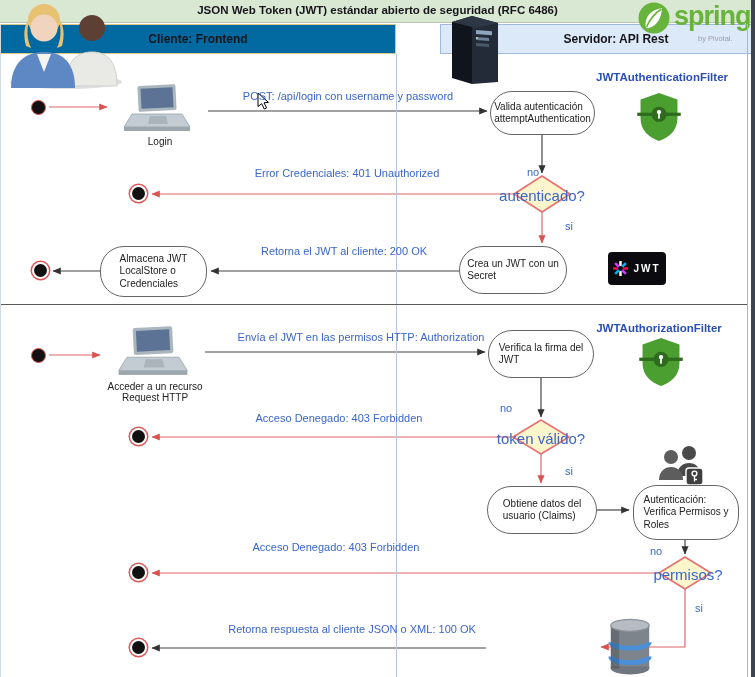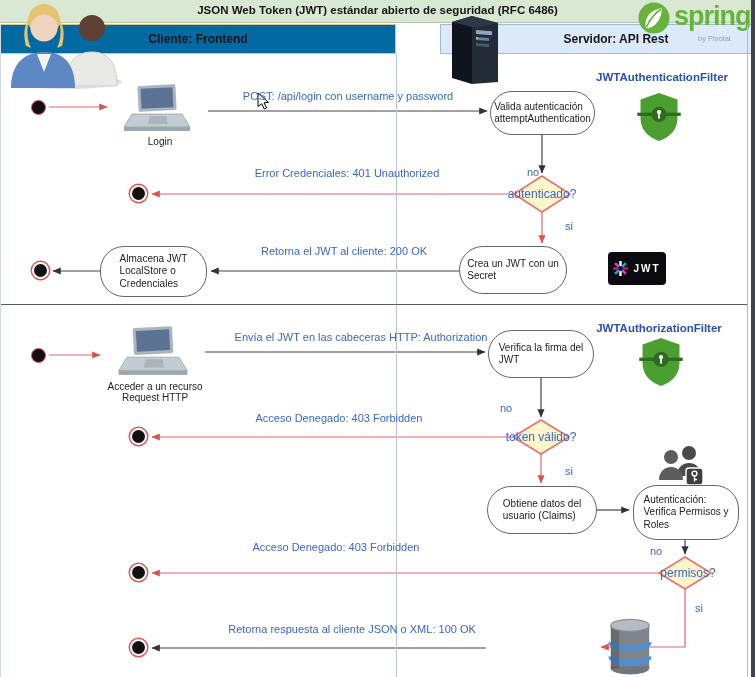--- a/index.html
+++ b/index.html
@@ -13,21 +13,21 @@
   .head-blue{left:396px;top:24px;width:352px;height:30px;background:#dce9f8;border:1px solid #a3b9d9;box-sizing:border-box;margin-left:44px;}
   .head-label{width:100%;text-align:center;line-height:28px;font-size:12px;font-weight:bold;color:#15151a;}
   
   .lane-divider{left:396px;top:54px;width:1px;height:623px;background:#b7c6e0;}
   .section-divider{left:0;top:304px;width:748px;height:1px;background:#5a5a5a;}
   .right-border{left:747px;top:24px;width:1px;height:653px;background:#a9b6c9;}
   .left-border{left:0;top:24px;width:1px;height:653px;background:#d4dae2;}
   .edge-strip{left:751px;top:0;width:4px;height:677px;background:#3d4450;}
   
   .msg{font-size:11px;color:#3a66c8;white-space:nowrap;transform:translateX(-50%);}
-  .qtext{font-size:12px;color:#3a66c8;white-space:nowrap;transform:translateX(-50%);}
+  .qtext{font-size:15px;color:#3a66c8;white-space:nowrap;transform:translateX(-50%);}
   .branch{font-size:11px;color:#3a66c8;white-space:nowrap;}
   .filter-label{font-size:11.5px;font-weight:bold;color:#2b50b4;white-space:nowrap;transform:translateX(-50%);}
   .actor-label{font-size:10px;color:#222;text-align:center;white-space:pre-line;transform:translateX(-50%);}
   .stadium{border:1px solid #666;border-radius:24px;background:#fff;display:flex;align-items:center;justify-content:center;
            text-align:left;font-size:10px;color:#222;white-space:pre-line;line-height:1.25;box-sizing:border-box;padding:12px 4px;}
   
   .start-node{width:13px;height:13px;background:#111;border:1.5px solid #e05555;border-radius:50%;}
   .end-node{width:13px;height:13px;background:#111;border-radius:50%;box-shadow:0 0 0 2px #fff,0 0 0 3.5px #e05555;}
   
   .jwt-badge{left:608px;top:252px;width:58px;height:33px;background:#0b0b0f;border-radius:4px;display:flex;align-items:center;
@@ -181,21 +181,21 @@
   <svg class="abs" style="left:118px;top:326px" width="70" height="52" viewBox="0 0 66 50">
     <rect x="14" y="1" width="38" height="26" rx="2" fill="#aab6be" transform="rotate(-3 33 14)"></rect>
     <rect x="17" y="4" width="32" height="20" fill="#5c7396" transform="rotate(-3 33 14)"></rect>
     <polygon points="8,30 58,30 66,43 0,43" fill="#c3ccd2" stroke="#98a4ab" stroke-width="0.8"></polygon>
     <polygon points="26,32 42,32 44,40 24,40" fill="#aab4ba"></polygon>
     <rect x="0" y="43" width="66" height="4" fill="#9ba6ad"></rect>
   </svg>
   <div class="abs actor-label" style="left:155px;top:381px">Acceder a un recurso
 Request HTTP</div>
 
-  <div class="abs msg" style="left:361px;top:331px">Envía el JWT en las cabeceras HTTP: Authorization</div>
+  <div class="abs msg" style="left:361px;top:331px">Envía el JWT en las permisos HTTP: Authorization</div>
   <div class="abs stadium" style="left:488px;top:330px;width:106px;height:48px">Verifica la firma del
 JWT</div>
 
   <div class="abs filter-label" style="left:659px;top:322px">JWTAuthorizationFilter</div>
   <svg class="abs" style="left:639px;top:337px" width="44" height="50" viewBox="0 0 40 46">
     <path d="M20 1 L37 7 V24 C37 36 29 42 20 45 C11 42 3 36 3 24 V7 Z" fill="#4b9e30"></path>
     <rect x="0" y="19" width="40" height="3" fill="#2e6b1e"></rect>
     <circle cx="20" cy="20.5" r="7" fill="#2e6b1e"></circle>
     <circle cx="20" cy="18.5" r="2" fill="#fff"></circle>
     <rect x="19.2" y="19.5" width="1.6" height="5" fill="#fff"></rect>

